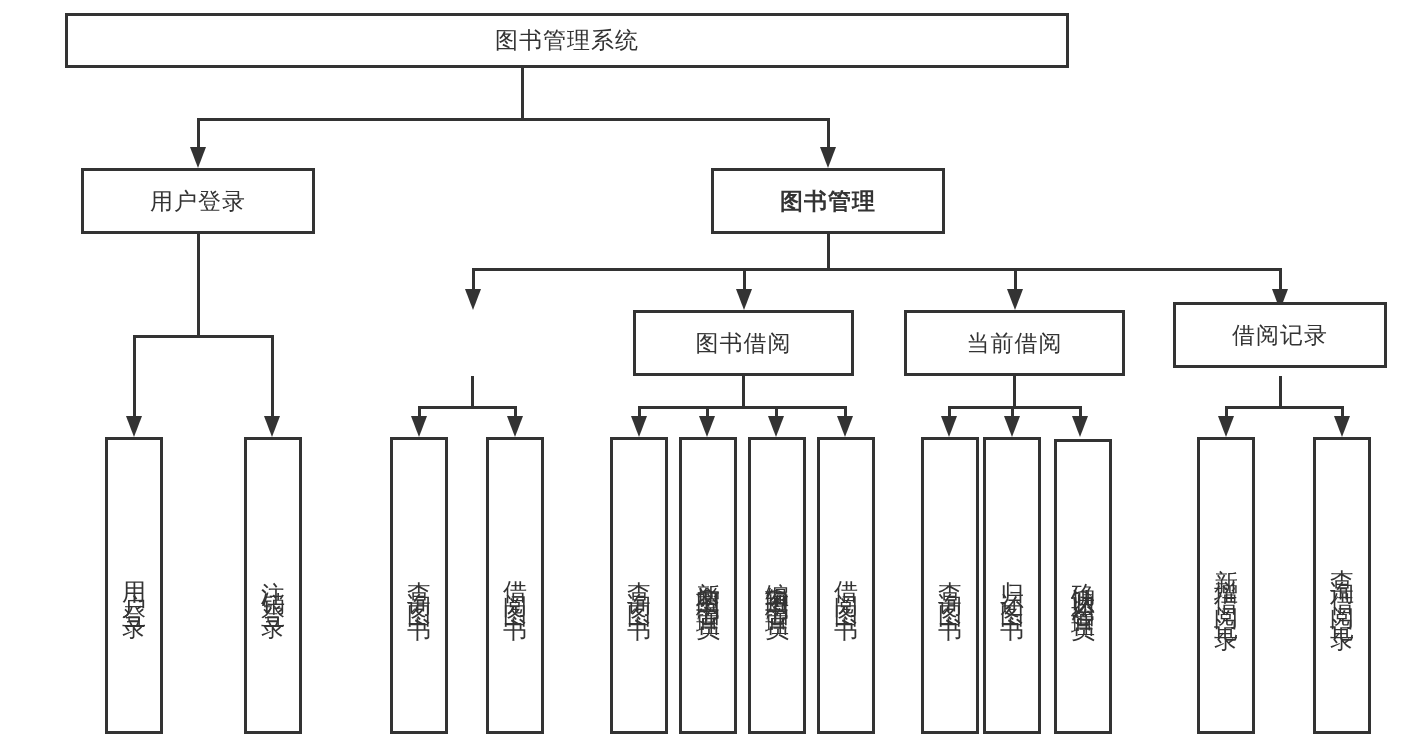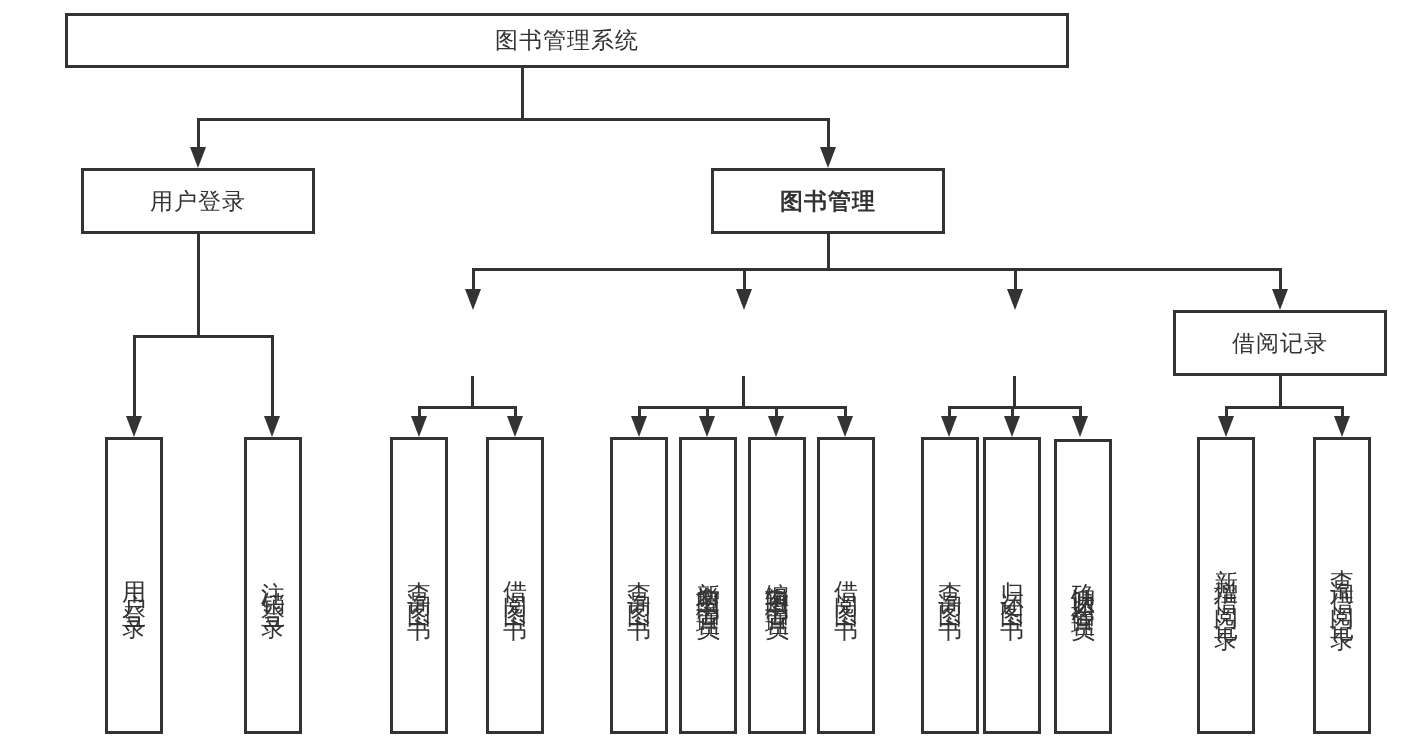--- a/index.html
+++ b/index.html
@@ -85,21 +85,23 @@
   <div class="hline" style="left:472px;top:268px;width:810px;"></div>
   <div class="vline" style="left:472px;top:268px;height:24px;"></div>
   <div class="arrow" style="left:465px;top:289px;"></div>
   <div class="vline" style="left:743px;top:268px;height:24px;"></div>
   <div class="arrow" style="left:736px;top:289px;"></div>
   <div class="vline" style="left:1014px;top:268px;height:24px;"></div>
   <div class="arrow" style="left:1007px;top:289px;"></div>
   <div class="vline" style="left:1279px;top:268px;height:24px;"></div>
   <div class="arrow" style="left:1272px;top:289px;"></div>
 
-  <div class="hbox" style="left:1173px;top:310px;width:214px;height:66px;text-align:center;">借阅记录</div>
+  <div class="hbox" style="left:633px;top:310px;width:221px;height:66px;">图书借阅</div>
+  <div class="hbox" style="left:904px;top:310px;width:221px;height:66px;">当前借阅</div>
+  <div class="hbox" style="left:1173px;top:302px;width:214px;height:66px;text-align:center;">借阅记录</div>
 
   <div class="vline" style="left:471px;top:376px;height:33px;"></div>
   <div class="hline" style="left:418px;top:406px;width:99px;"></div>
   <div class="vline" style="left:418px;top:406px;height:12px;"></div>
   <div class="arrow" style="left:411px;top:416px;"></div>
   <div class="vline" style="left:514px;top:406px;height:12px;"></div>
   <div class="arrow" style="left:507px;top:416px;"></div>
 
   <div class="vline" style="left:742px;top:376px;height:33px;"></div>
   <div class="hline" style="left:638px;top:406px;width:208px;"></div>

